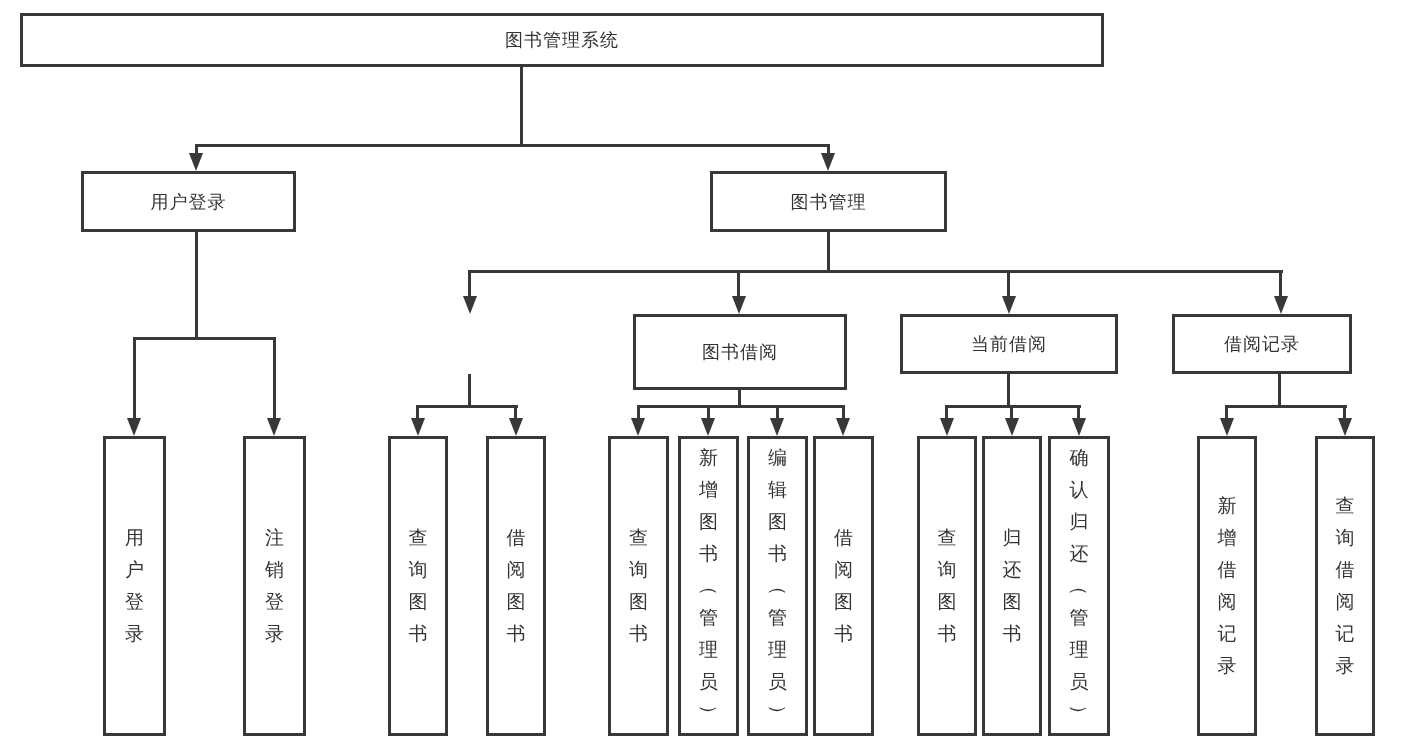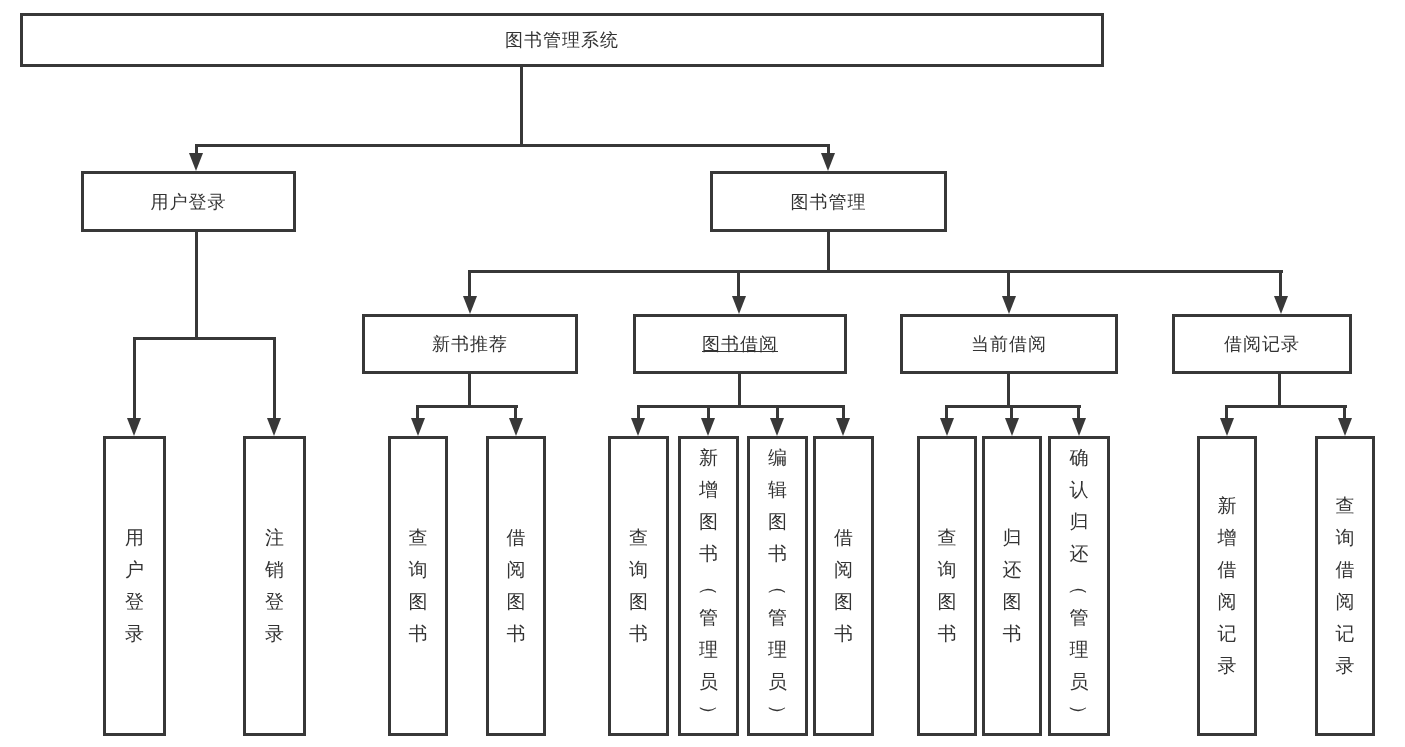--- a/index.html
+++ b/index.html
@@ -106,22 +106,21 @@
   <div class="hline" style="left:468px;top:270px;width:815px;"></div>
   <div class="vline" style="left:468px;top:270px;height:26px;"></div>
   <div class="arrow" style="left:463px;top:296px;"></div>
   <div class="vline" style="left:737px;top:270px;height:26px;"></div>
   <div class="arrow" style="left:732px;top:296px;"></div>
   <div class="vline" style="left:1007px;top:270px;height:26px;"></div>
   <div class="arrow" style="left:1002px;top:296px;"></div>
   <div class="vline" style="left:1279px;top:270px;height:26px;"></div>
   <div class="arrow" style="left:1274px;top:296px;"></div>
 
-  <div class="box" style="left:362px;top:314px;width:216px;height:60px;">新书推荐</div>
-  <div class="box" style="left:633px;top:314px;width:214px;height:60px;text-decoration:underline;">图书借阅</div>
+  <div class="box" style="left:633px;top:314px;width:214px;height:76px;">图书借阅</div>
   <div class="box" style="left:900px;top:314px;width:218px;height:60px;font-family:Liberation Mono, monospace;">当前借阅</div>
   <div class="box" style="left:1172px;top:314px;width:180px;height:60px;font-family:Liberation Serif, serif;">借阅记录</div>
 
   <div class="vline" style="left:468px;top:374px;height:34px;"></div>
   <div class="hline" style="left:416px;top:405px;width:102px;"></div>
   <div class="vline" style="left:416px;top:405px;height:13px;"></div>
   <div class="arrow" style="left:411px;top:418px;"></div>
   <div class="vline" style="left:514px;top:405px;height:13px;"></div>
   <div class="arrow" style="left:509px;top:418px;"></div>
 

